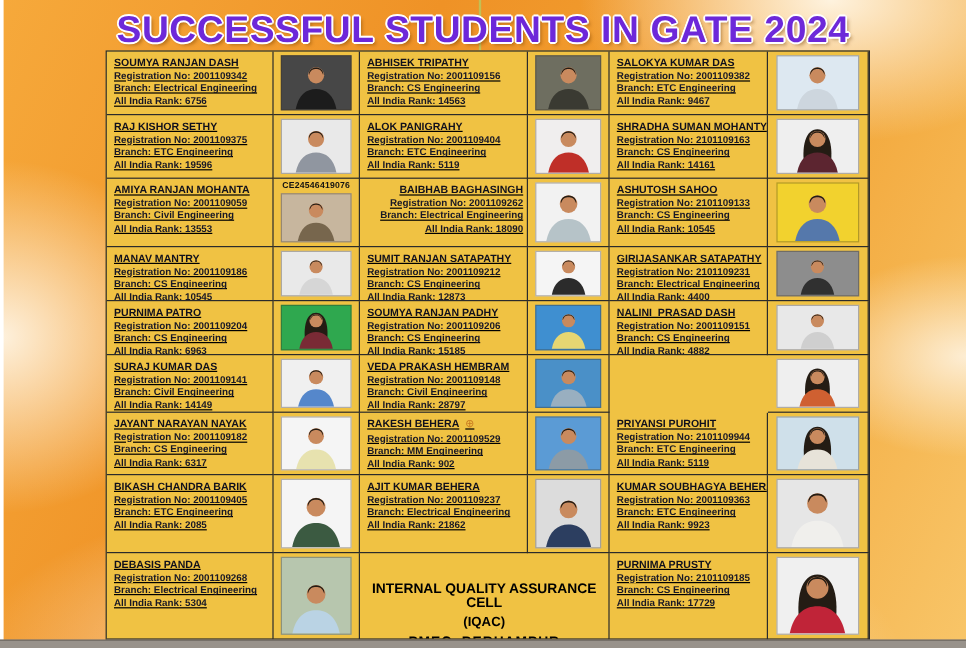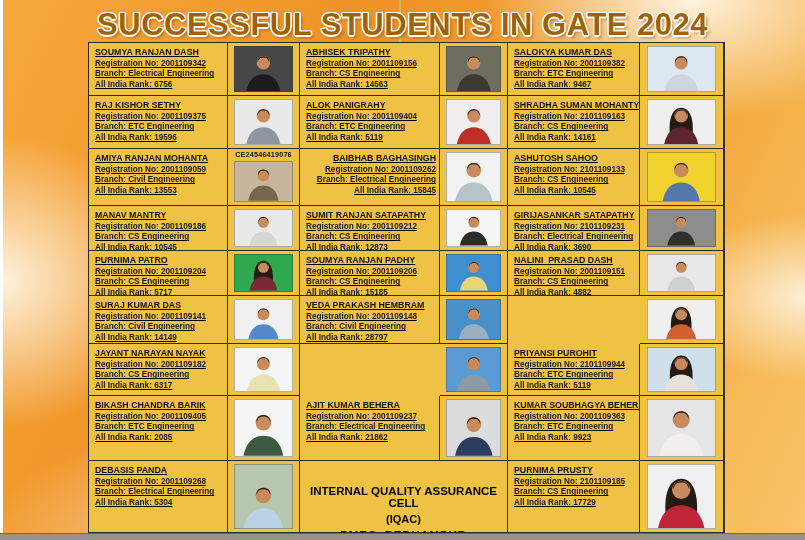--- a/index.html
+++ b/index.html
@@ -12,21 +12,21 @@
       radial-gradient(ellipse 520px 200px at 45% 102%, rgba(255,249,238,.95), rgba(255,249,238,0) 75%),
       radial-gradient(ellipse 200px 120px at 100% 55%, rgba(255,250,242,.8), rgba(255,250,242,0) 70%),
       linear-gradient(115deg,#f6a93b 0%,#ef9226 35%,#f2a334 65%,#f8c568 100%);
   }
   .left-edge{position:absolute;left:0;top:0;width:3px;height:100%;background:#fff;}
   .bottom-bar{position:absolute;left:0;bottom:0;width:100%;height:6px;background:#98928b;border-top:1px solid #6e6862;}
   .fold-line{position:absolute;top:0;height:100%;width:2px;background:rgba(150,235,130,.5);pointer-events:none;}
 
   .poster-title{
     position:absolute;top:7px;left:0;right:0;text-align:center;
-    font-size:31px;font-weight:bold;letter-spacing:.5px;color:#a16207;
+    font-size:31px;font-weight:bold;letter-spacing:.5px;color:#6d28d9;
     text-shadow:-1.5px 0 #fff,1.5px 0 #fff,0 -1.5px #fff,0 1.5px #fff,
       -1px -1px #fff,1px 1px #fff,-1px 1px #fff,1px -1px #fff,2.5px 2.5px 3px rgba(110,60,0,.45);
   }
 
   .grid{
     position:absolute;left:88px;top:42px;
     display:grid;
     grid-template-columns:139px 72px 140px 68px 132px 84px;
     grid-template-rows:53px 53px 57px 45px 45px 48px 52px 65px 72px;
     background:#f0c243;border:1px solid #2b2b2b;
@@ -167,21 +167,21 @@
           <path d="M9 52 C12 37 20 31 30 31 C40 31 48 37 51 52 Z" fill="#77664d"></path>
           <circle cx="30" cy="17" r="8.3" fill="#c98a5e"></circle>
           <path d="M30 9 C25 9 22 13 22.8 16.5 C24.5 11 27 10.5 30 10.5 C33 10.5 35.5 11 37.2 16.5 C38 13 35 9 30 9 Z" fill="#241c14"></path>
         </svg>
       </div>
     </div>
     <div class="cell text-cell" style="grid-area: 3 / 3; text-align: right;">
       <div class="s-name"><span>BAIBHAB BAGHASINGH</span></div>
       <div class="s-line">Registration No: 2001109262</div>
       <div class="s-line">Branch: Electrical Engineering</div>
-      <div class="s-line">All India Rank: 15845</div>
+      <div class="s-line">All India Rank: 18090</div>
     </div>
     <div class="cell photo-cell" style="grid-area: 3 / 4;">
       <div class="photo" style="background:#f2f2f2">
         <svg viewBox="0 0 60 52" preserveAspectRatio="xMidYMax meet">
           <path d="M9 52 C12 37 20 31 30 31 C40 31 48 37 51 52 Z" fill="#b6c3c8"></path>
           <circle cx="30" cy="17" r="8.3" fill="#c98a5e"></circle>
           <path d="M30 9 C25 9 22 13 22.8 16.5 C24.5 11 27 10.5 30 10.5 C33 10.5 35.5 11 37.2 16.5 C38 13 35 9 30 9 Z" fill="#241c14"></path>
         </svg>
       </div>
     </div>
@@ -227,36 +227,36 @@
           <path d="M9 52 C12 37 20 31 30 31 C40 31 48 37 51 52 Z" fill="#2b2b2b"></path>
           <circle cx="30" cy="17" r="8.3" fill="#c98a5e"></circle>
           <path d="M30 9 C25 9 22 13 22.8 16.5 C24.5 11 27 10.5 30 10.5 C33 10.5 35.5 11 37.2 16.5 C38 13 35 9 30 9 Z" fill="#241c14"></path>
         </svg>
       </div>
     </div>
     <div class="cell text-cell" style="grid-area: 4 / 5;">
       <div class="s-name"><span>GIRIJASANKAR SATAPATHY</span></div>
       <div class="s-line">Registration No: 2101109231</div>
       <div class="s-line">Branch: Electrical Engineering</div>
-      <div class="s-line">All India Rank: 3690</div>
+      <div class="s-line">All India Rank: 4400</div>
     </div>
     <div class="cell photo-cell" style="grid-area: 4 / 6;">
       <div class="photo" style="background:#8d8d8d">
         <svg viewBox="0 0 60 52" preserveAspectRatio="xMidYMax meet">
           <path d="M9 52 C12 37 20 31 30 31 C40 31 48 37 51 52 Z" fill="#303030"></path>
           <circle cx="30" cy="17" r="8.3" fill="#c98a5e"></circle>
           <path d="M30 9 C25 9 22 13 22.8 16.5 C24.5 11 27 10.5 30 10.5 C33 10.5 35.5 11 37.2 16.5 C38 13 35 9 30 9 Z" fill="#241c14"></path>
         </svg>
       </div>
     </div>
     <div class="cell text-cell" style="grid-area: 5 / 1;">
       <div class="s-name"><span>PURNIMA PATRO</span></div>
       <div class="s-line">Registration No: 2001109204</div>
       <div class="s-line">Branch: CS Engineering</div>
-      <div class="s-line">All India Rank: 5717</div>
+      <div class="s-line">All India Rank: 6963</div>
     </div>
     <div class="cell photo-cell" style="grid-area: 5 / 2;">
       <div class="photo" style="background:#2fa84f">
         <svg viewBox="0 0 60 52" preserveAspectRatio="xMidYMax meet">
           <path d="M17 48 C13 24 18 7 30 7 C42 7 47 24 43 48 Z" fill="#241c14"></path>
           <path d="M9 52 C12 37 20 31 30 31 C40 31 48 37 51 52 Z" fill="#792a35"></path>
           <circle cx="30" cy="17" r="8.3" fill="#c98a5e"></circle>
           <path d="M30 9 C25 9 22 13 22.8 16.5 C24.5 11 27 10.5 30 10.5 C33 10.5 35.5 11 37.2 16.5 C38 13 35 9 30 9 Z" fill="#241c14"></path>
         </svg>
       </div>
@@ -339,20 +339,26 @@
     </div>
     <div class="cell photo-cell" style="grid-area: 7 / 2;">
       <div class="photo" style="background:#f5f5f5">
         <svg viewBox="0 0 60 52" preserveAspectRatio="xMidYMax meet">
           <path d="M9 52 C12 37 20 31 30 31 C40 31 48 37 51 52 Z" fill="#e7e2af"></path>
           <circle cx="30" cy="17" r="8.3" fill="#c98a5e"></circle>
           <path d="M30 9 C25 9 22 13 22.8 16.5 C24.5 11 27 10.5 30 10.5 C33 10.5 35.5 11 37.2 16.5 C38 13 35 9 30 9 Z" fill="#241c14"></path>
         </svg>
       </div>
     </div>
+    <div class="cell text-cell" style="grid-area: 7 / 3;">
+      <div class="s-name"><span>RAKESH BEHERA</span><span class="n-icon">⊕</span></div>
+      <div class="s-line">Registration No: 2001109529</div>
+      <div class="s-line">Branch: MM Engineering</div>
+      <div class="s-line">All India Rank: 902</div>
+    </div>
     <div class="cell photo-cell" style="grid-area: 7 / 4;">
       <div class="photo" style="background:#5b9bd5">
         <svg viewBox="0 0 60 52" preserveAspectRatio="xMidYMax meet">
           <path d="M9 52 C12 37 20 31 30 31 C40 31 48 37 51 52 Z" fill="#8c9ba6"></path>
           <circle cx="30" cy="17" r="8.3" fill="#c98a5e"></circle>
           <path d="M30 9 C25 9 22 13 22.8 16.5 C24.5 11 27 10.5 30 10.5 C33 10.5 35.5 11 37.2 16.5 C38 13 35 9 30 9 Z" fill="#241c14"></path>
         </svg>
       </div>
     </div>
     <div class="cell text-cell" style="grid-area: 7 / 5;">

